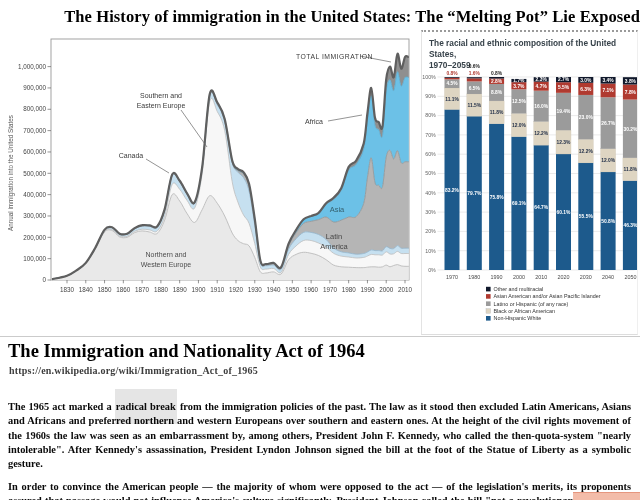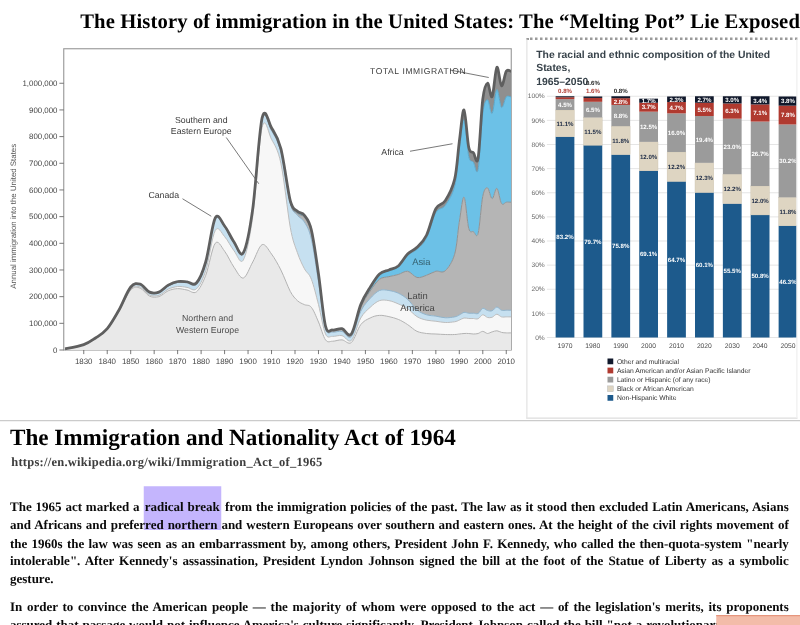--- a/index.html
+++ b/index.html
@@ -14,21 +14,21 @@
   .bar-title{position:absolute;left:7px;top:6px;width:202px;font-family:"Liberation Sans",sans-serif;
        font-weight:bold;font-size:8.3px;line-height:1.3;color:#37424a}
   #barSvg{position:absolute;left:0;top:0}
   svg text{font-family:"Liberation Sans",sans-serif}
   .sep{position:absolute;left:0;top:336px;width:640px;height:1px;background:#cbcbcb}
   .article{position:absolute;left:8px;top:341px;width:623px}
   .heading{font-size:18.5px;font-weight:bold;margin:0 0 3px 0}
   .url{font-size:10px;font-weight:bold;color:#3d3d3d;margin:0 0 24px 1px;letter-spacing:.2px}
   .para{font-size:10.4px;font-weight:bold;color:#0a0a0a;text-align:justify;
         line-height:1.38;margin:0 0 8px 0}
-  .hl{background:#c4b5fd;padding:12px 1px}
+  .hl{background:#e5e5e5;padding:12px 1px}
   .pink-box{position:absolute;left:573px;top:492px;width:67px;height:8px;
         background:#f3bca9;border-top:1px solid #e6967e}
 </style>
 </head>
 <body>
 
 <div class="page-title">The History of immigration in the United States: The “Melting Pot” Lie Exposed</div>
 
 <div id="areaWrap">
   <svg id="areaSvg" width="415" height="262" viewBox="0 0 415 262">
@@ -124,21 +124,21 @@
         <text x="337" y="176" font-size="7.5" fill="#35606f" text-anchor="middle">Asia</text>
         <text x="334" y="203" font-size="7.5" fill="#474747" text-anchor="middle"><tspan x="334" dy="0">Latin</tspan><tspan x="334" dy="9.5">America</tspan></text>
         <text x="166" y="221" font-size="7" fill="#4c4c4c" text-anchor="middle"><tspan x="166" dy="0">Northern and</tspan><tspan x="166" dy="9.5">Western Europe</tspan></text>
       </g>
     </svg>
 </div>
 
 <div id="barPanel">
   <div class="bar-title">
     <span>The racial and ethnic composition of the United States,</span><br>
-    <span>1965–2050</span>
+    <span>1970–2059</span>
   </div>
   <svg id="barSvg" width="215" height="302" viewBox="0 0 215 302">
       <g>
         <line x1="15.5" y1="238" x2="212.5" y2="238" stroke="#dcdcdc" stroke-width="0.6"></line>
         <text x="13.8" y="239.8" font-size="5.3" fill="#666" text-anchor="end">0%</text>
         <line x1="15.5" y1="218.7" x2="212.5" y2="218.7" stroke="#dcdcdc" stroke-width="0.6"></line>
         <text x="13.8" y="220.5" font-size="5.3" fill="#666" text-anchor="end">10%</text>
         <line x1="15.5" y1="199.4" x2="212.5" y2="199.4" stroke="#dcdcdc" stroke-width="0.6"></line>
         <text x="13.8" y="201.20000000000002" font-size="5.3" fill="#666" text-anchor="end">20%</text>
         <line x1="15.5" y1="180.1" x2="212.5" y2="180.1" stroke="#dcdcdc" stroke-width="0.6"></line>

